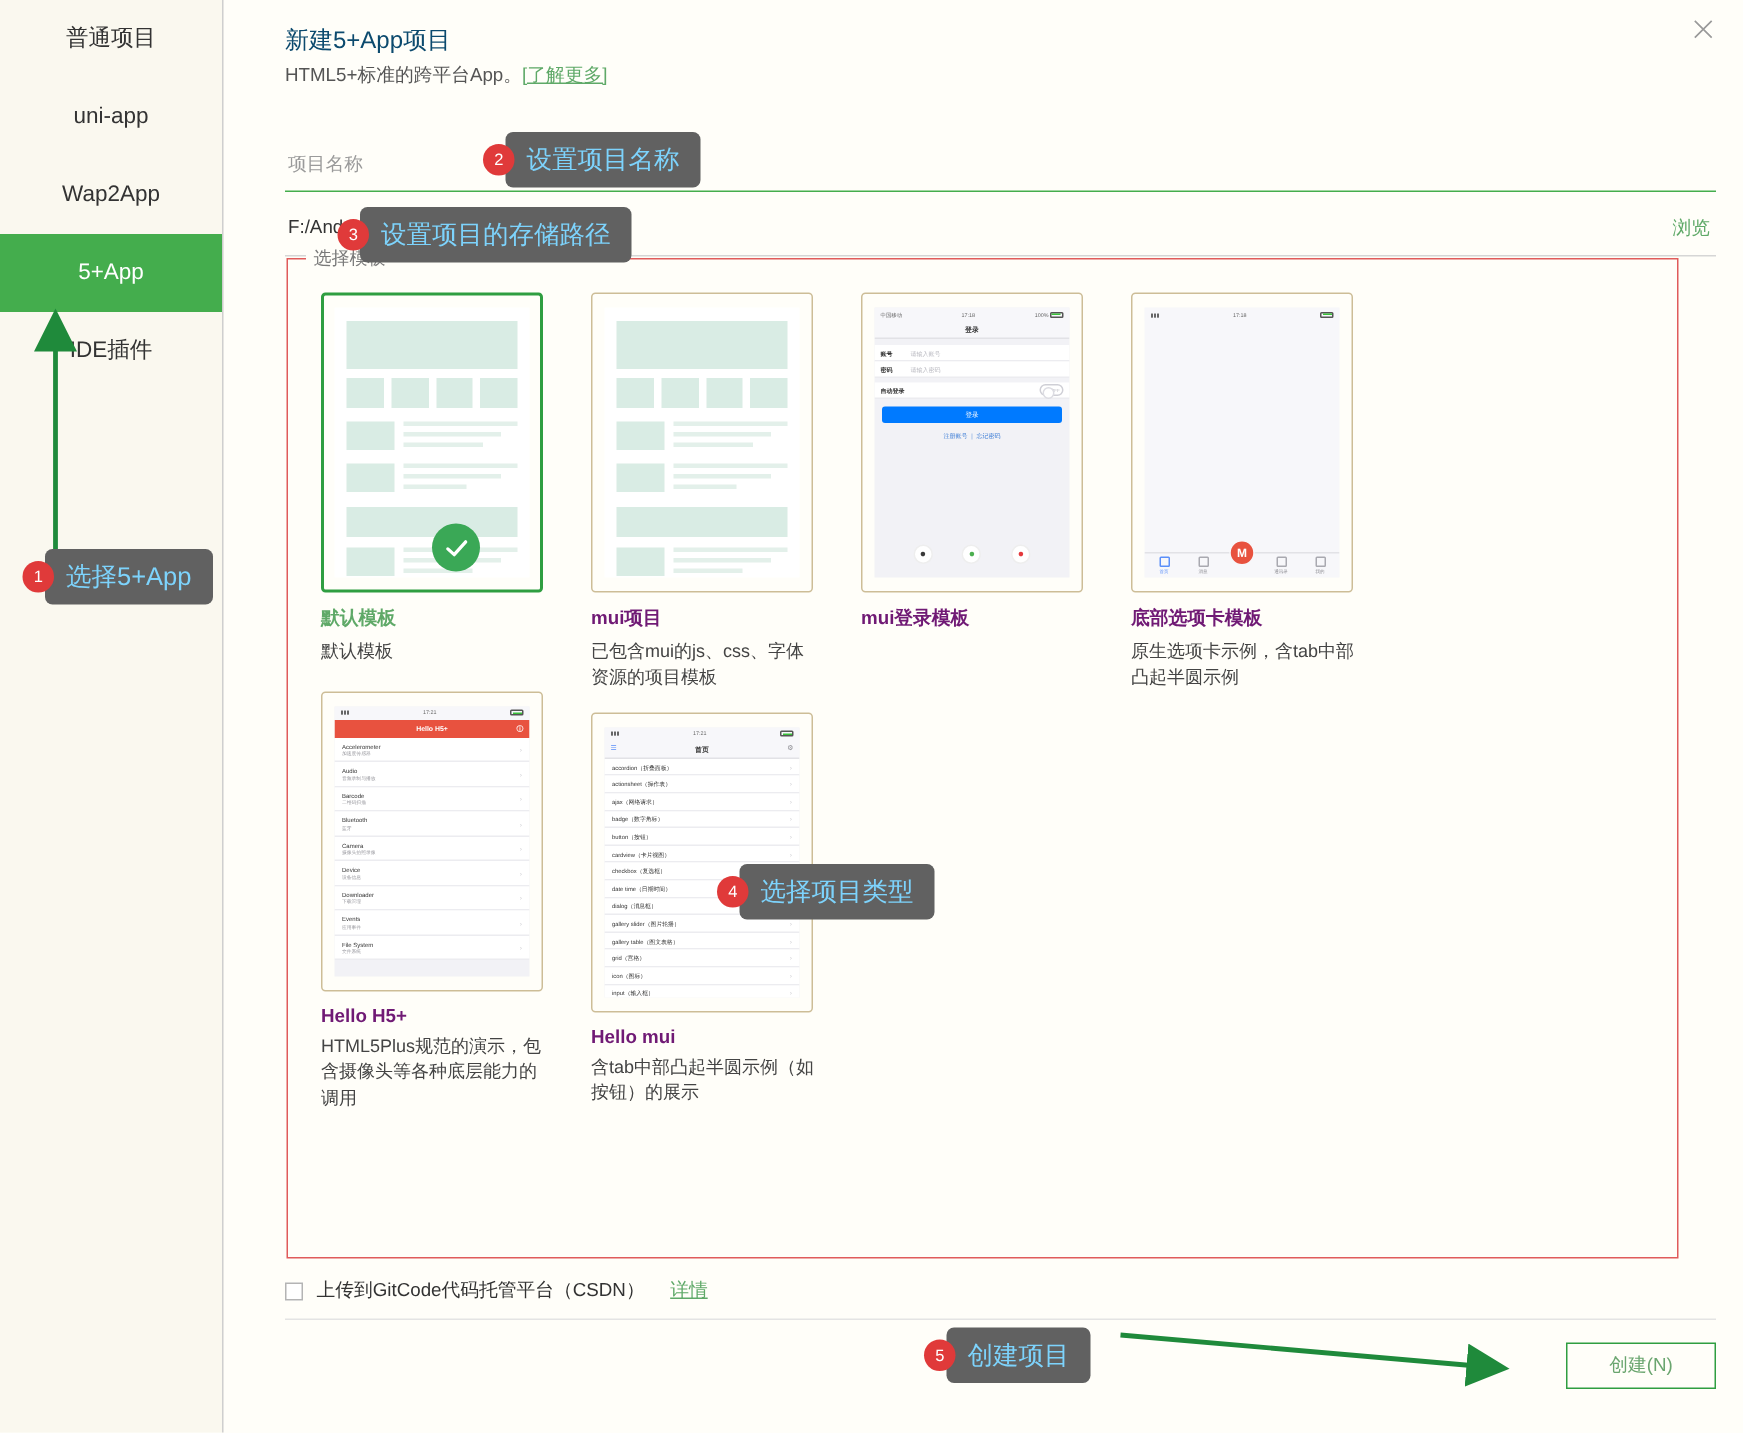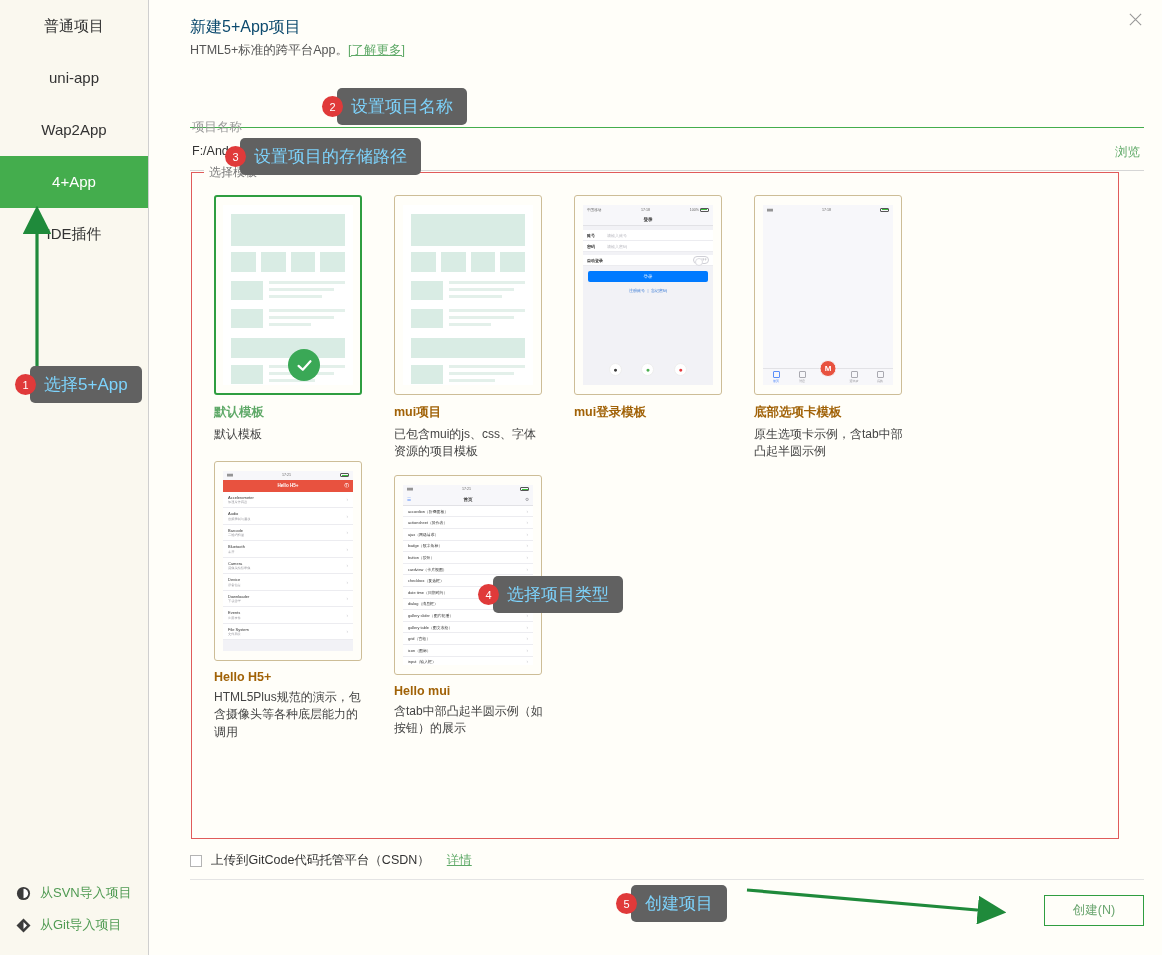--- a/index.html
+++ b/index.html
@@ -39,21 +39,21 @@
     cursor:pointer;
   }
 
   #title { position:absolute; left:40px; top:17px; font-size:16px; color:#0c4a6e; }
   #subtitle { position:absolute; left:40px; top:42px; font-size:12.5px; color:#555; }
   #subtitle a { color:#5fa968; text-decoration:underline; }
 
   .field-row { position:absolute; left:40px; right:18px; }
   .field-line { border-bottom:1px solid #44ad4d; height:34px; position:relative; }
   .field-line.grey { border-bottom:1px solid #d6d6d6; }
-  .ph { position:absolute; left:2px; top:25px; font-size:12.5px; color:#9a9a9a; }
+  .ph { position:absolute; left:2px; top:7px; font-size:12.5px; color:#9a9a9a; }
   .pathval { position:absolute; left:2px; top:7px; font-size:12.5px; color:#333; }
   .browse { position:absolute; right:4px; top:7px; font-size:12.5px; color:#5fa968; cursor:pointer; }
 
   
   #tplbox {
     position:absolute; left:41px; top:172px; width:928px; height:667px;
     border:1px solid #e05b5b; background:#fffef9;
   }
   #tpllegend {
     position:absolute; left:12px; top:-9px; background:#fffef9; padding:0 5px;
@@ -62,21 +62,21 @@
   #tplgrid {
     position:absolute; left:22px; top:22px; right:10px;
     display:flex; flex-wrap:wrap; gap:0px;
   }
   .tpl { width:180px; margin-right:0px; }
   .tpl-thumb {
     width:148px; height:200px; border:1px solid #cdbd97; border-radius:3px;
     background:#fffef9; padding:9px 8px; position:relative; cursor:pointer;
   }
   .tpl.sel .tpl-thumb { border:2px solid #2f9e41; padding:8px 7px; }
-  .tpl-name { margin-top:9px; font-size:12.5px; font-weight:bold; color:#a16207; }
+  .tpl-name { margin-top:9px; font-size:12.5px; font-weight:bold; color:#701a75; }
   .tpl.sel .tpl-name { color:#5fa968; }
   .tpl-desc { margin-top:5px; font-size:12px; color:#444; line-height:1.45; width:150px; }
   .tick {
     position:absolute; left:72px; top:152px; width:32px; height:32px; border-radius:50%;
     background:#3aa856; display:flex; align-items:center; justify-content:center;
   }
   .tick svg { width:17px; height:17px; }
 
   
   .wf { width:100%; height:100%; background:#fff; padding:9px 8px; }
@@ -176,46 +176,26 @@
   <div class="side-item">
     <span>普通项目</span>
   </div>
   <div class="side-item">
     <span>uni-app</span>
   </div>
   <div class="side-item">
     <span>Wap2App</span>
   </div>
   <div class="side-item active">
-    <span>4+App</span>
+    <span>5+App</span>
   </div>
   <div class="side-item">
     <span>IDE插件</span>
   </div>
 
-  <div id="side-bottom">
-    <div class="side-link">
-      <span class="gi">
-        <svg viewBox="0 0 16 16" width="15" height="15">
-            <circle cx="8" cy="8" r="7" fill="#3b3b3b"></circle>
-            <path d="M8 3a5 5 0 0 1 0 10z" fill="#fff"></path>
-          </svg>
-      </span>
-      <span>从SVN导入项目</span>
-    </div>
-    <div class="side-link">
-      <span class="gi">
-        <svg viewBox="0 0 16 16" width="15" height="15">
-            <rect x="2.7" y="2.7" width="10.6" height="10.6" transform="rotate(45 8 8)" fill="#3b3b3b"></rect>
-            <path d="M8 4.3 11.7 8 8 11.7z" fill="#fff"></path>
-          </svg>
-      </span>
-      <span>从Git导入项目</span>
-    </div>
-  </div>
 </div>
 
 <div id="main">
 
   <div id="closeBtn">
     <svg viewBox="0 0 16 16" width="15" height="15">
         <path d="M2 2 L14 14 M14 2 L2 14" stroke="#9a9a9a" stroke-width="1.2" fill="none"></path>
       </svg>
   </div>
 

